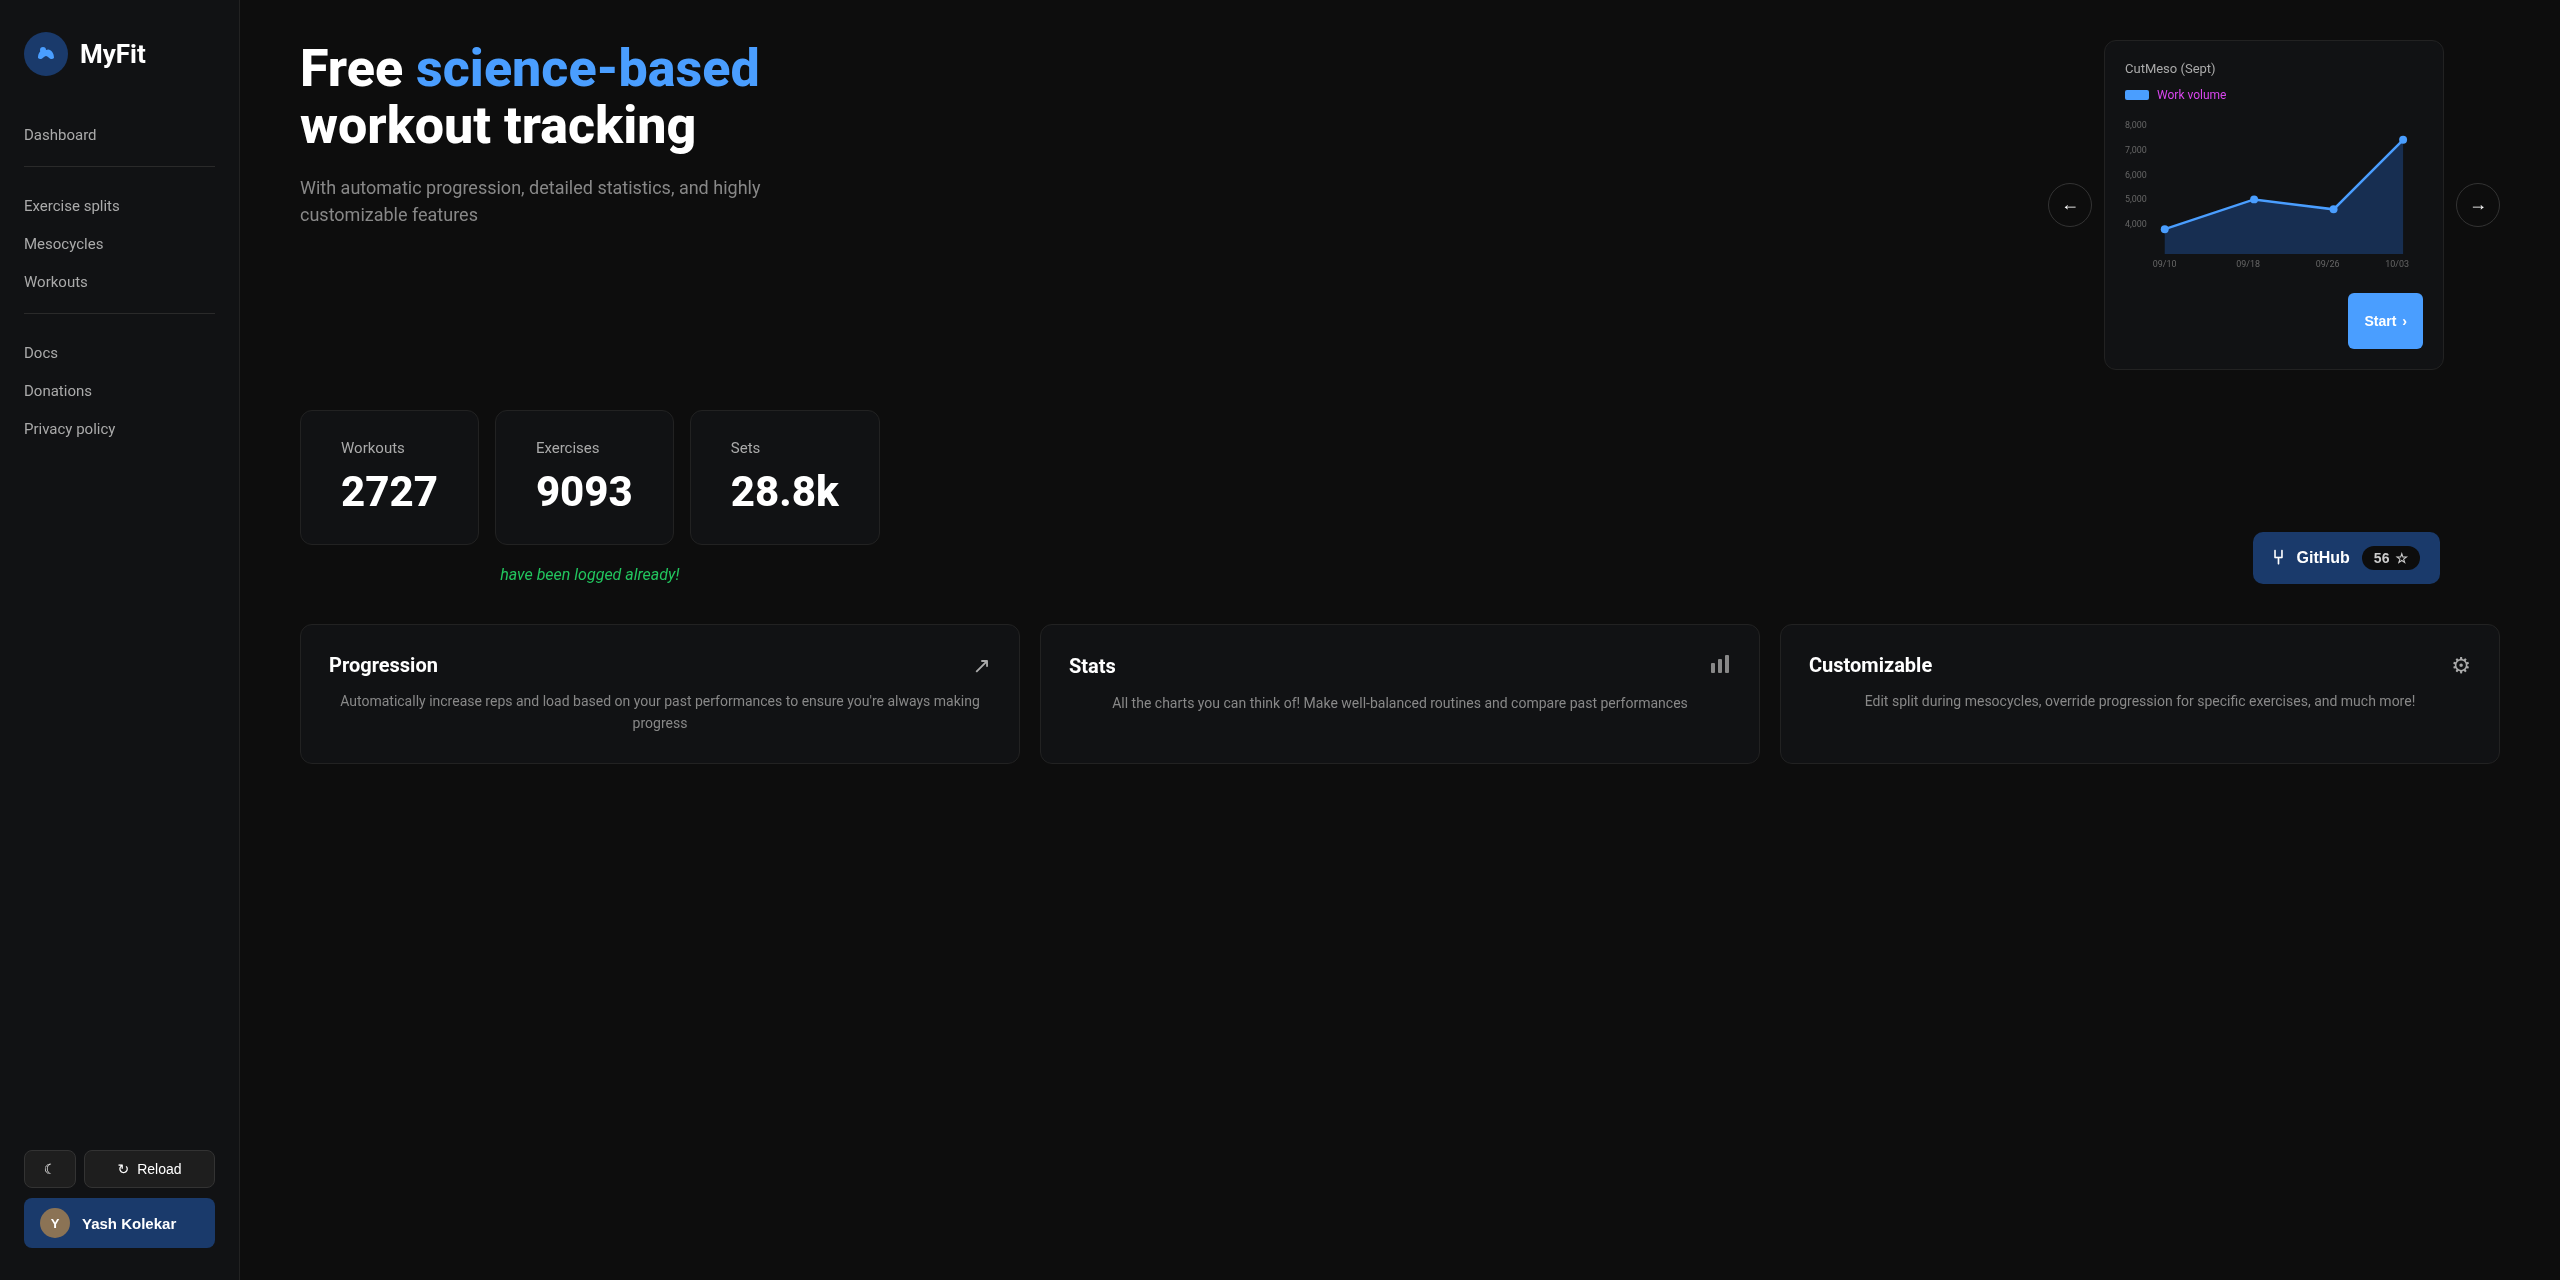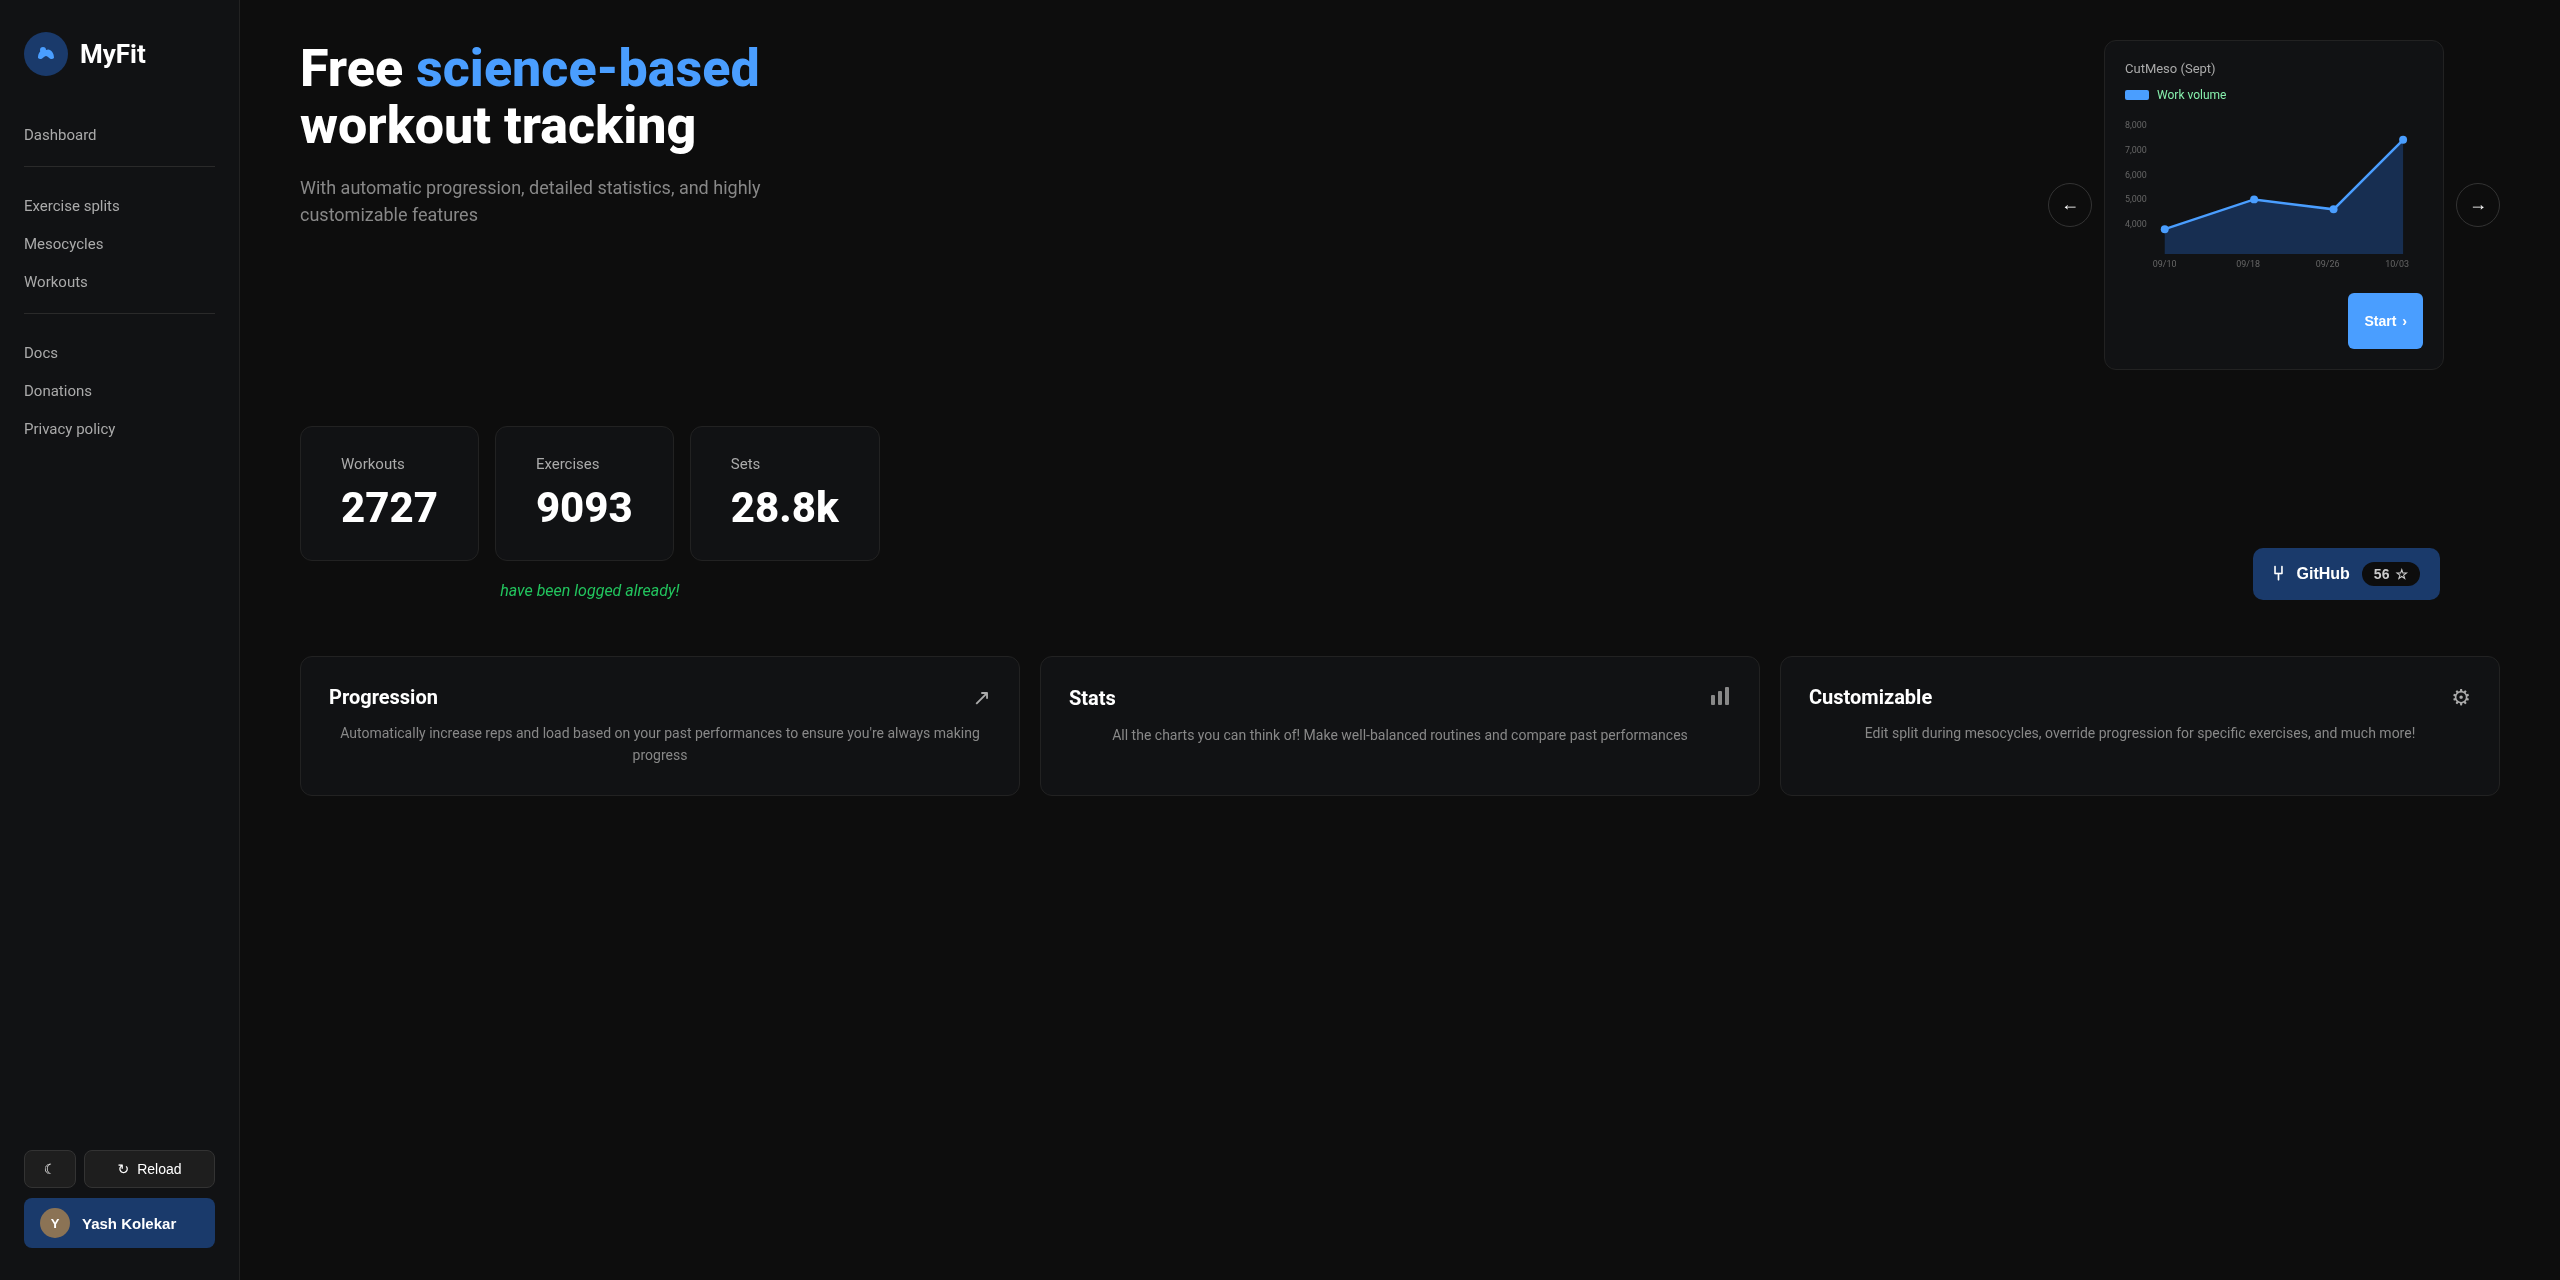--- a/index.html
+++ b/index.html
@@ -125,21 +125,21 @@
     }
 
     
     #main {
       flex: 1;
       background: #0d0d0d;
       overflow-y: auto;
       padding: 40px 60px;
       display: flex;
       flex-direction: column;
-      gap: 56px;
+      gap: 40px;
     }
 
     
     .hero {
       display: flex;
       align-items: flex-start;
       justify-content: space-between;
       gap: 40px;
     }
 
@@ -181,21 +181,21 @@
       font-size: 13px;
       color: #aaa;
       margin-bottom: 12px;
     }
 
     .chart-legend {
       display: flex;
       align-items: center;
       gap: 8px;
       font-size: 12px;
-      color: #86efac;
+      color: #d946ef;
       margin-bottom: 8px;
     }
 
     .legend-box {
       width: 24px;
       height: 10px;
       background: #4a9eff;
       border-radius: 2px;
     }
 

